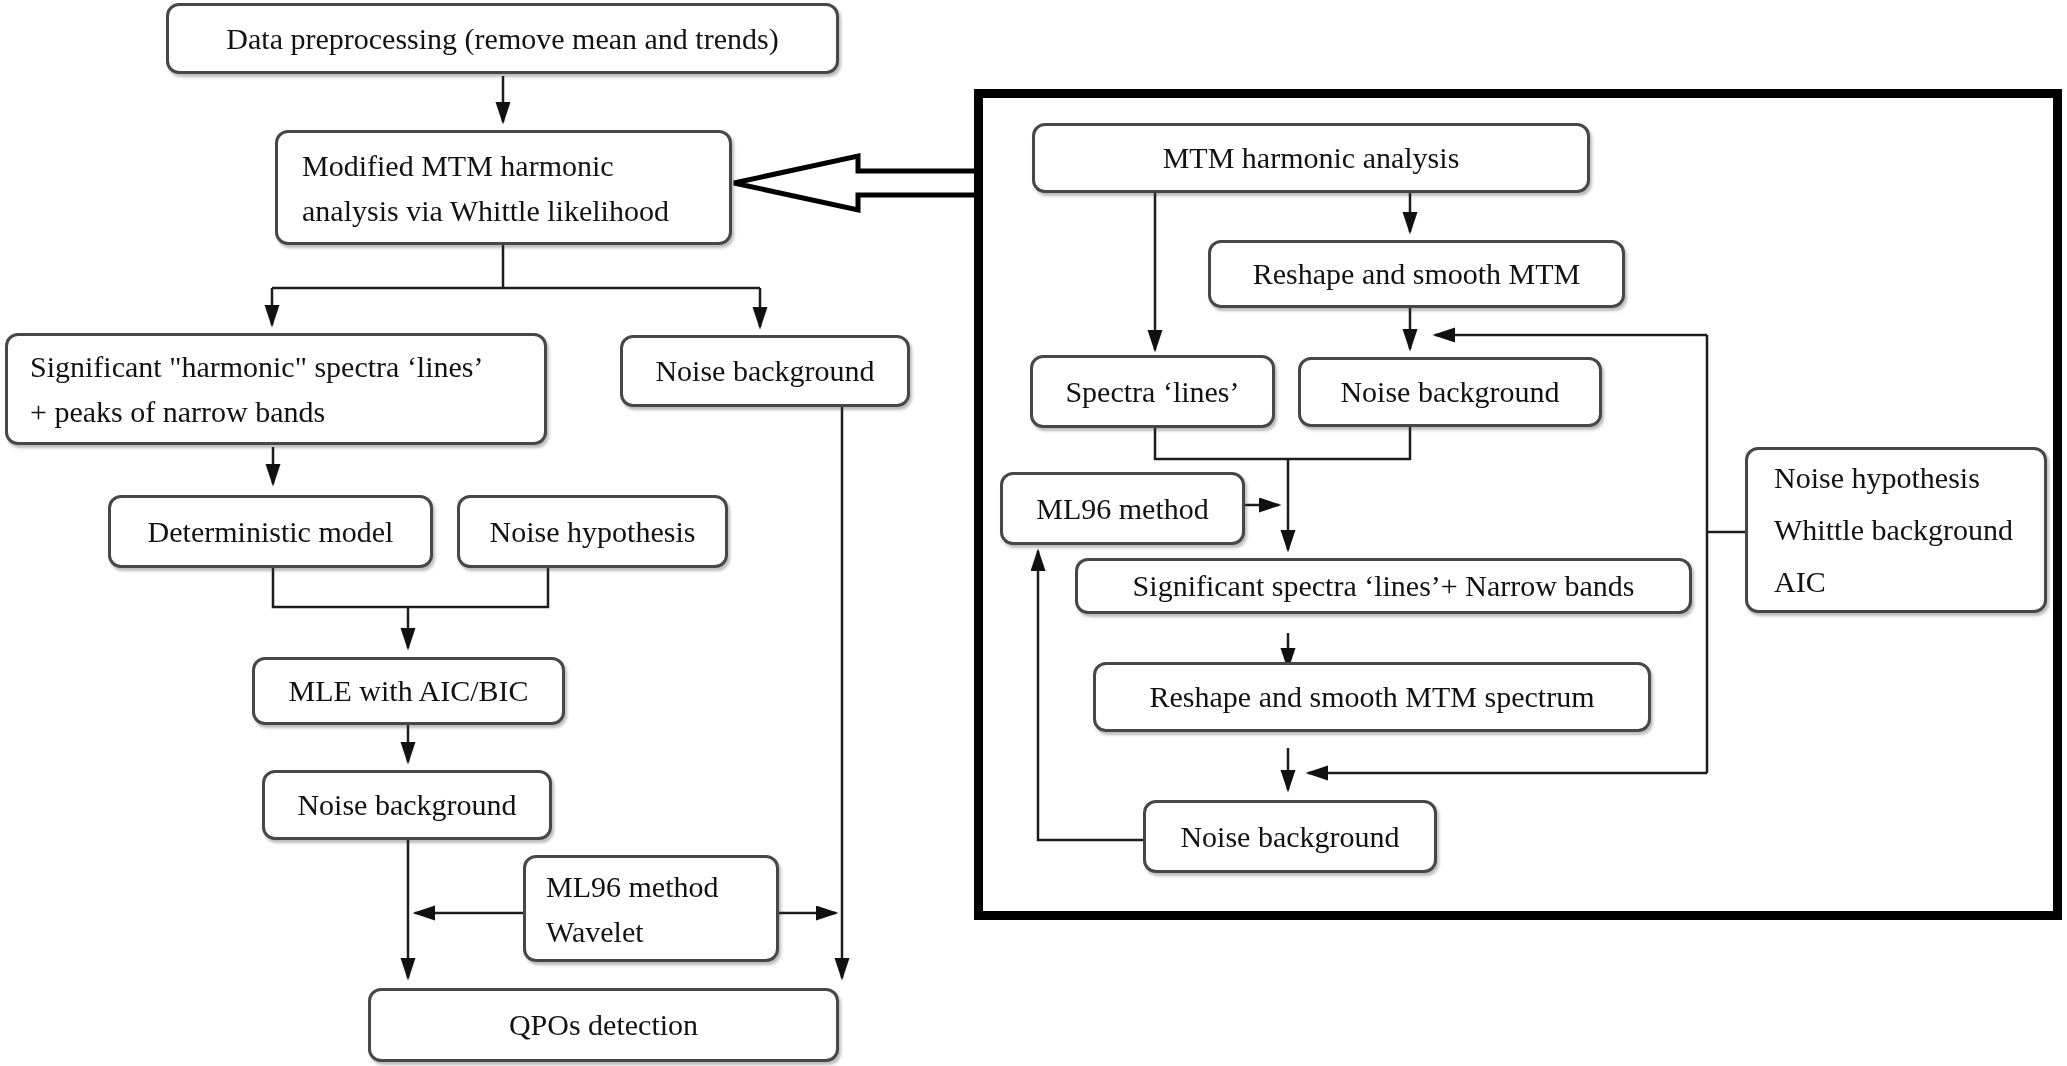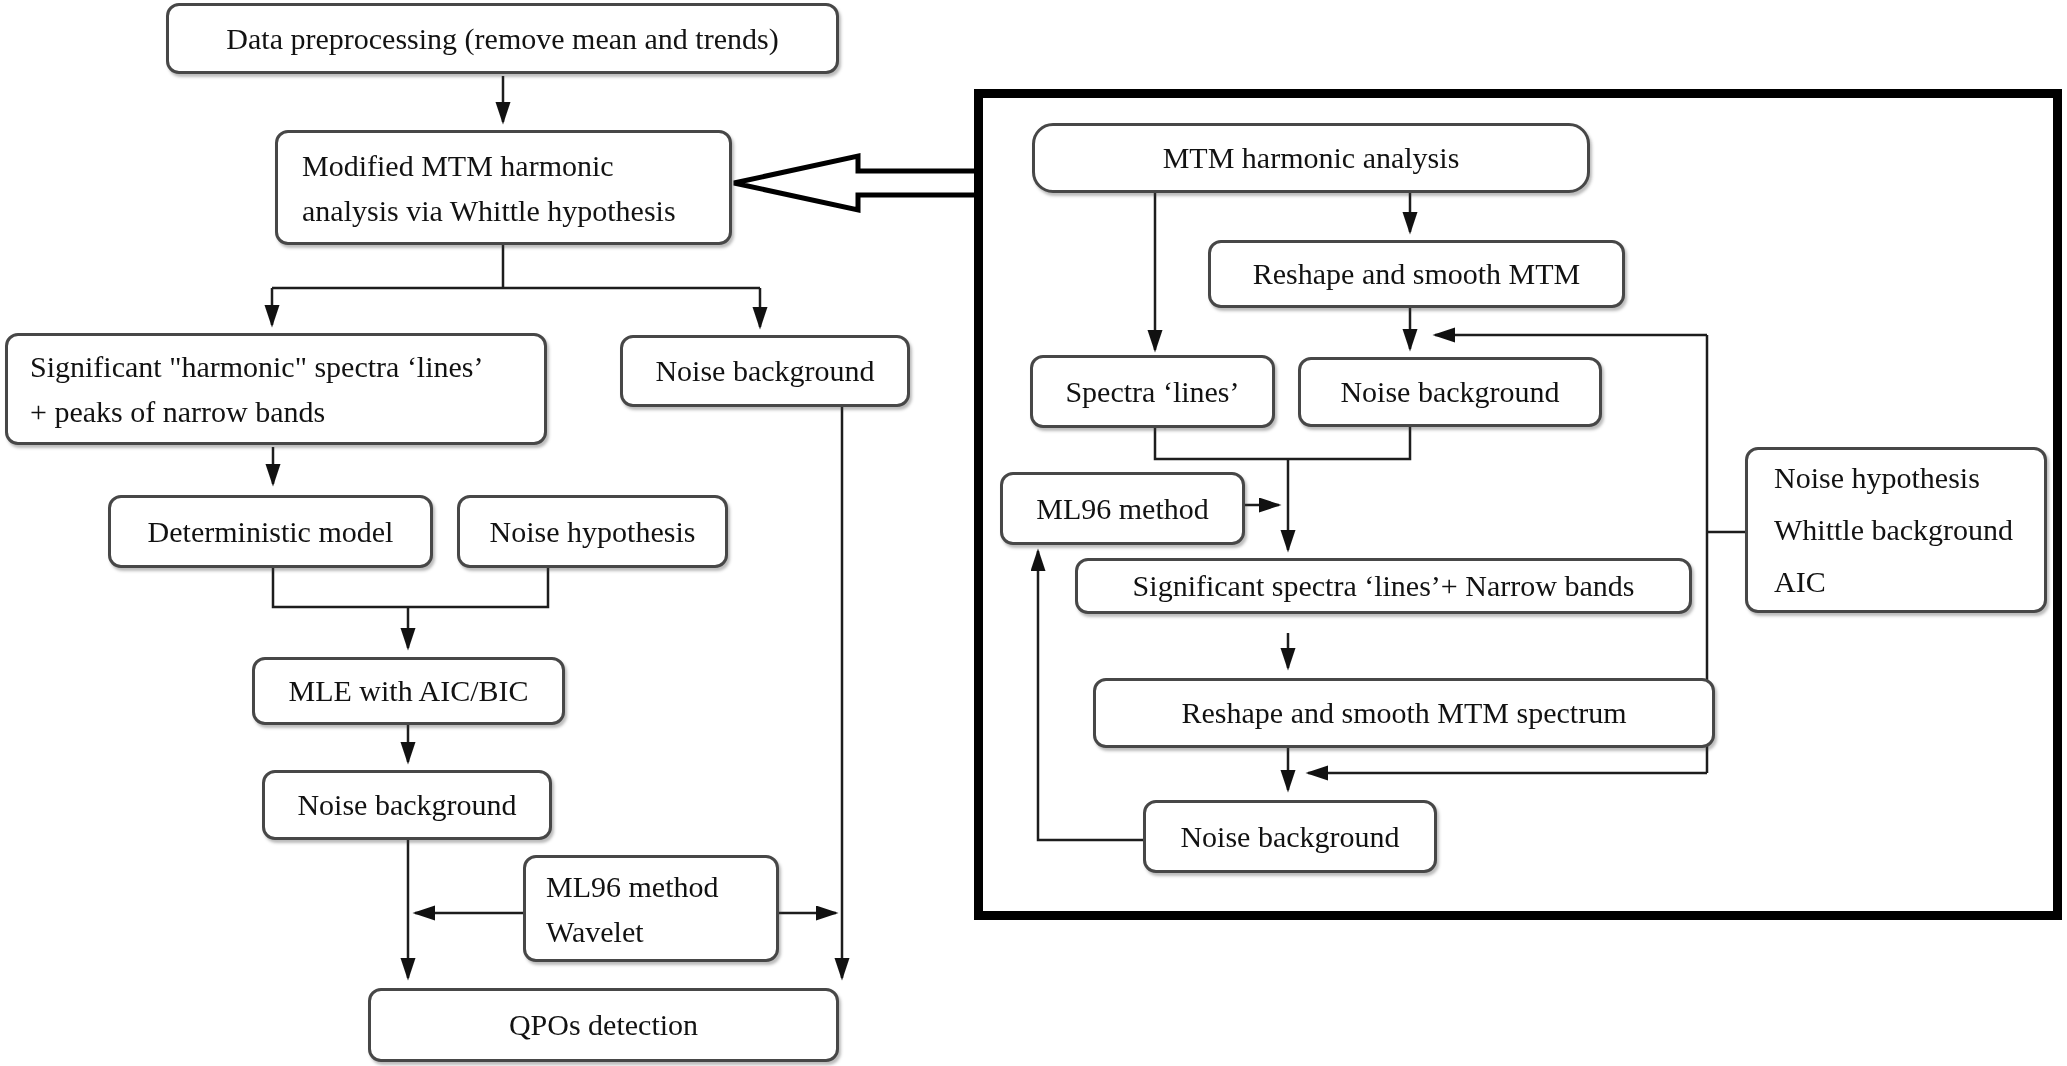--- a/index.html
+++ b/index.html
@@ -64,21 +64,21 @@
   </svg>
 
   <div class="panel-border" style="left:974px;top:89px;width:1088px;height:831px;"></div>
 
   <div class="node center" style="left:166px;top:3px;width:673px;height:71px;">
     <span class="ln">Data preprocessing  (remove mean and trends)</span>
   </div>
 
   <div class="node left pad24 lh45" style="left:275px;top:130px;width:457px;height:115px;">
     <div class="ln">Modified MTM harmonic</div>
-    <div class="ln">analysis via Whittle hypothesis</div>
+    <div class="ln">analysis via Whittle likelihood</div>
   </div>
 
   <div class="node left pad22 lh45" style="left:5px;top:333px;width:542px;height:112px;">
     <div class="ln">Significant "harmonic"  spectra ‘lines’</div>
     <div class="ln">+ peaks of narrow bands</div>
   </div>
 
   <div class="node center" style="left:620px;top:335px;width:290px;height:72px;">
     <span class="ln">Noise background</span>
   </div>
@@ -101,21 +101,21 @@
 
   <div class="node left pad20 lh45" style="left:523px;top:855px;width:256px;height:107px;">
     <div class="ln">ML96 method</div>
     <div class="ln">Wavelet</div>
   </div>
 
   <div class="node center" style="left:368px;top:988px;width:471px;height:74px;">
     <span class="ln">QPOs detection</span>
   </div>
 
-  <div class="node center" style="left:1032px;top:123px;width:558px;height:70px;border-radius:21px;">
+  <div class="node center" style="left:1032px;top:123px;width:558px;height:70px;">
     <span class="ln">MTM harmonic analysis</span>
   </div>
 
   <div class="node center" style="left:1208px;top:240px;width:417px;height:68px;">
     <span class="ln">Reshape and smooth MTM</span>
   </div>
 
   <div class="node center" style="left:1030px;top:355px;width:245px;height:73px;">
     <span class="ln">Spectra ‘lines’</span>
   </div>
@@ -125,21 +125,21 @@
   </div>
 
   <div class="node center" style="left:1000px;top:472px;width:245px;height:73px;">
     <span class="ln">ML96 method</span>
   </div>
 
   <div class="node center" style="left:1075px;top:558px;width:617px;height:56px;">
     <span class="ln">Significant spectra ‘lines’+ Narrow bands</span>
   </div>
 
-  <div class="node center" style="left:1093px;top:678px;width:622px;height:70px;align-items:center;">
+  <div class="node center" style="left:1093px;top:662px;width:558px;height:70px;align-items:center;">
     <span class="ln">Reshape and smooth MTM spectrum</span>
   </div>
 
   <div class="node center" style="left:1143px;top:800px;width:294px;height:73px;">
     <span class="ln">Noise background</span>
   </div>
 
   <div class="node left pad26 lh52" style="left:1745px;top:447px;width:302px;height:166px;">
     <div class="ln">Noise hypothesis</div>
     <div class="ln">Whittle background</div>

